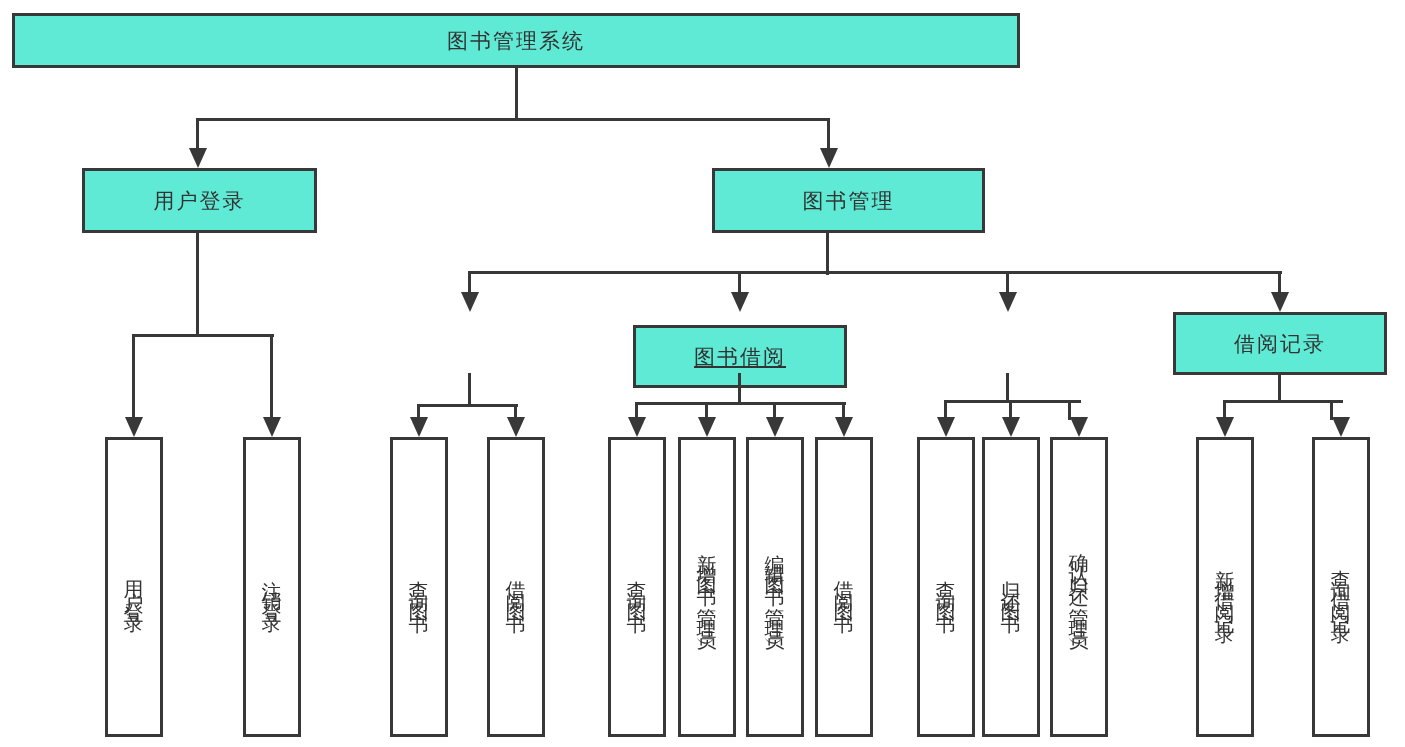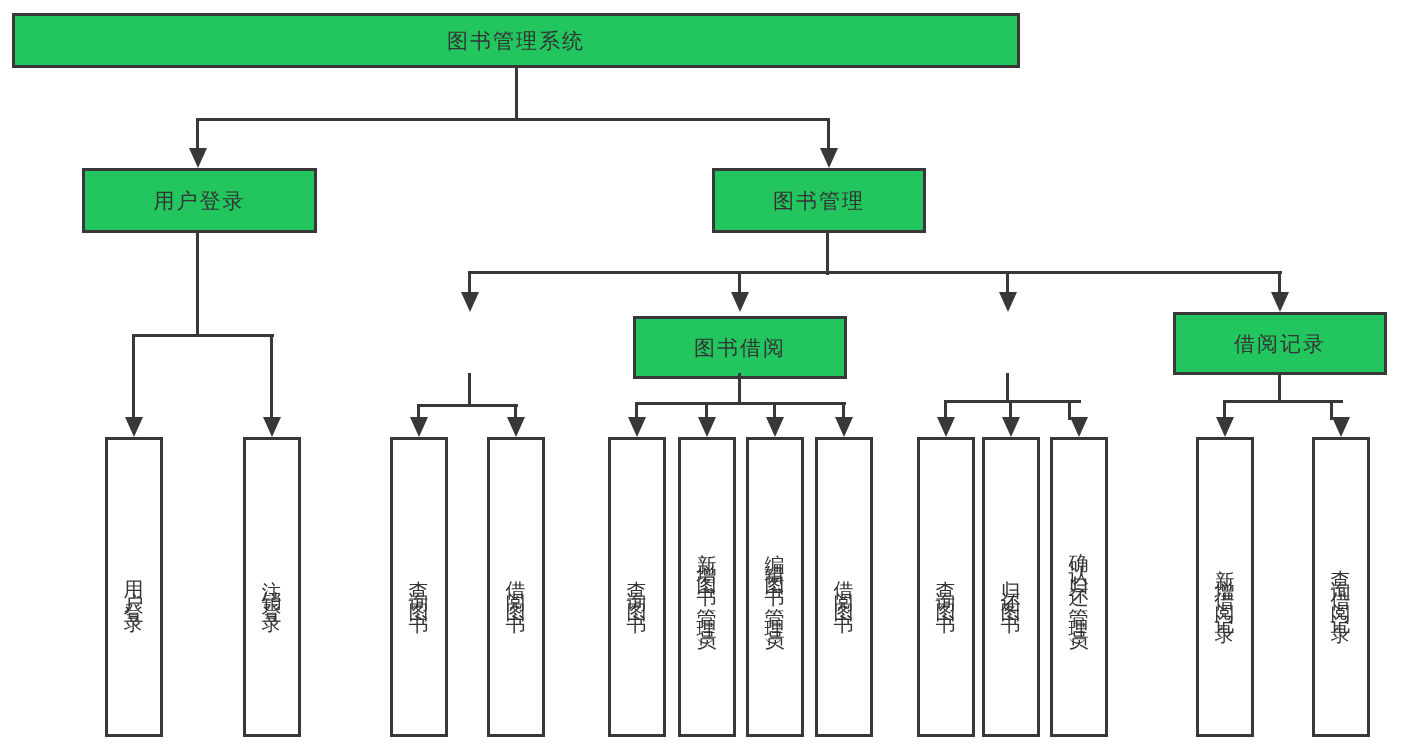--- a/index.html
+++ b/index.html
@@ -10,21 +10,21 @@
     background: #ffffff;
     font-family: "DejaVu Sans", "Liberation Sans", sans-serif;
     color: #333333;
     overflow: hidden;
   }
   
   .hbox {
     position: absolute;
     box-sizing: border-box;
     border: 3px solid #383838;
-    background: #22c55e;
+    background: #5eead4;
     display: flex;
     align-items: center;
     justify-content: center;
     font-size: 21px;
     letter-spacing: 2px;
     color: #333333;
   }
   .root-box { left: 12px; top: 13px; width: 1008px; height: 55px; }
   .vbox {
     position: absolute;
@@ -82,21 +82,21 @@
   <div class="vl" style="left:515px; top:65px; height:56px;"></div>
   <div class="hl" style="left:197px; top:118px; width:633px;"></div>
   <div class="vl" style="left:196px; top:118px; height:34px;"></div>
   <div class="arrowhead" style="left:189px; top:148px;"></div>
   <div class="vl" style="left:827px; top:118px; height:34px;"></div>
   <div class="arrowhead" style="left:820px; top:148px;"></div>
 
   <div class="hbox" style="left:82px; top:168px; width:235px; height:65px;">
     <span>用户登录</span>
   </div>
-  <div class="hbox" style="left:712px; top:168px; width:214px; height:65px;">
+  <div class="hbox" style="left:712px; top:168px; width:273px; height:65px;">
     <span>图书管理</span>
   </div>
 
   <div class="vl" style="left:196px; top:230px; height:106px;"></div>
   <div class="hl" style="left:132px; top:334px; width:142px;"></div>
   <div class="vl" style="left:132px; top:334px; height:86px;"></div>
   <div class="arrowhead" style="left:125px; top:417px;"></div>
   <div class="vl" style="left:270px; top:334px; height:86px;"></div>
   <div class="arrowhead" style="left:263px; top:417px;"></div>
 
@@ -104,21 +104,21 @@
   <div class="hl" style="left:468px; top:271px; width:814px;"></div>
   <div class="vl" style="left:468px; top:271px; height:24px;"></div>
   <div class="arrowhead" style="left:461px; top:292px;"></div>
   <div class="vl" style="left:738px; top:271px; height:24px;"></div>
   <div class="arrowhead" style="left:731px; top:292px;"></div>
   <div class="vl" style="left:1006px; top:271px; height:24px;"></div>
   <div class="arrowhead" style="left:999px; top:292px;"></div>
   <div class="vl" style="left:1278px; top:271px; height:24px;"></div>
   <div class="arrowhead" style="left:1271px; top:292px;"></div>
 
-  <div class="hbox" style="left:633px; top:316px; width:214px; height:63px;">
+  <div class="hbox" style="left:633px; top:325px; width:214px; height:63px;text-decoration:underline;">
     <span>图书借阅</span>
   </div>
   <div class="hbox" style="left:1173px; top:312px; width:214px; height:63px;">
     <span>借阅记录</span>
   </div>
 
   <div class="vl" style="left:468px; top:373px; height:34px;"></div>
   <div class="hl" style="left:417px; top:404px; width:101px;"></div>
   <div class="vl" style="left:417px; top:404px; height:16px;"></div>
   <div class="arrowhead" style="left:410px; top:417px;"></div>

